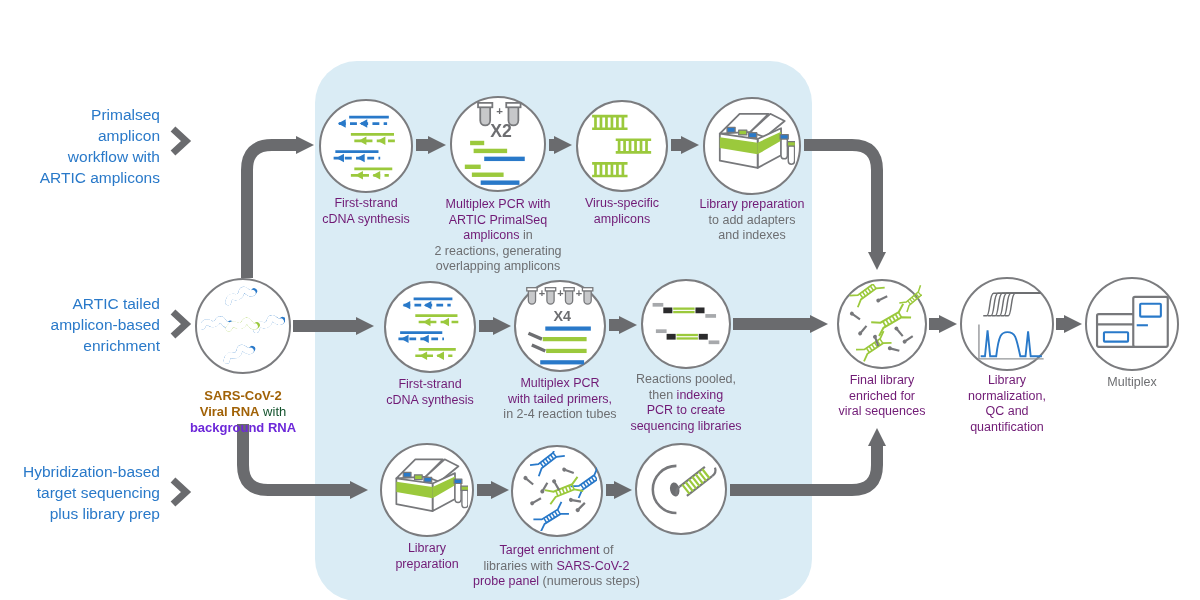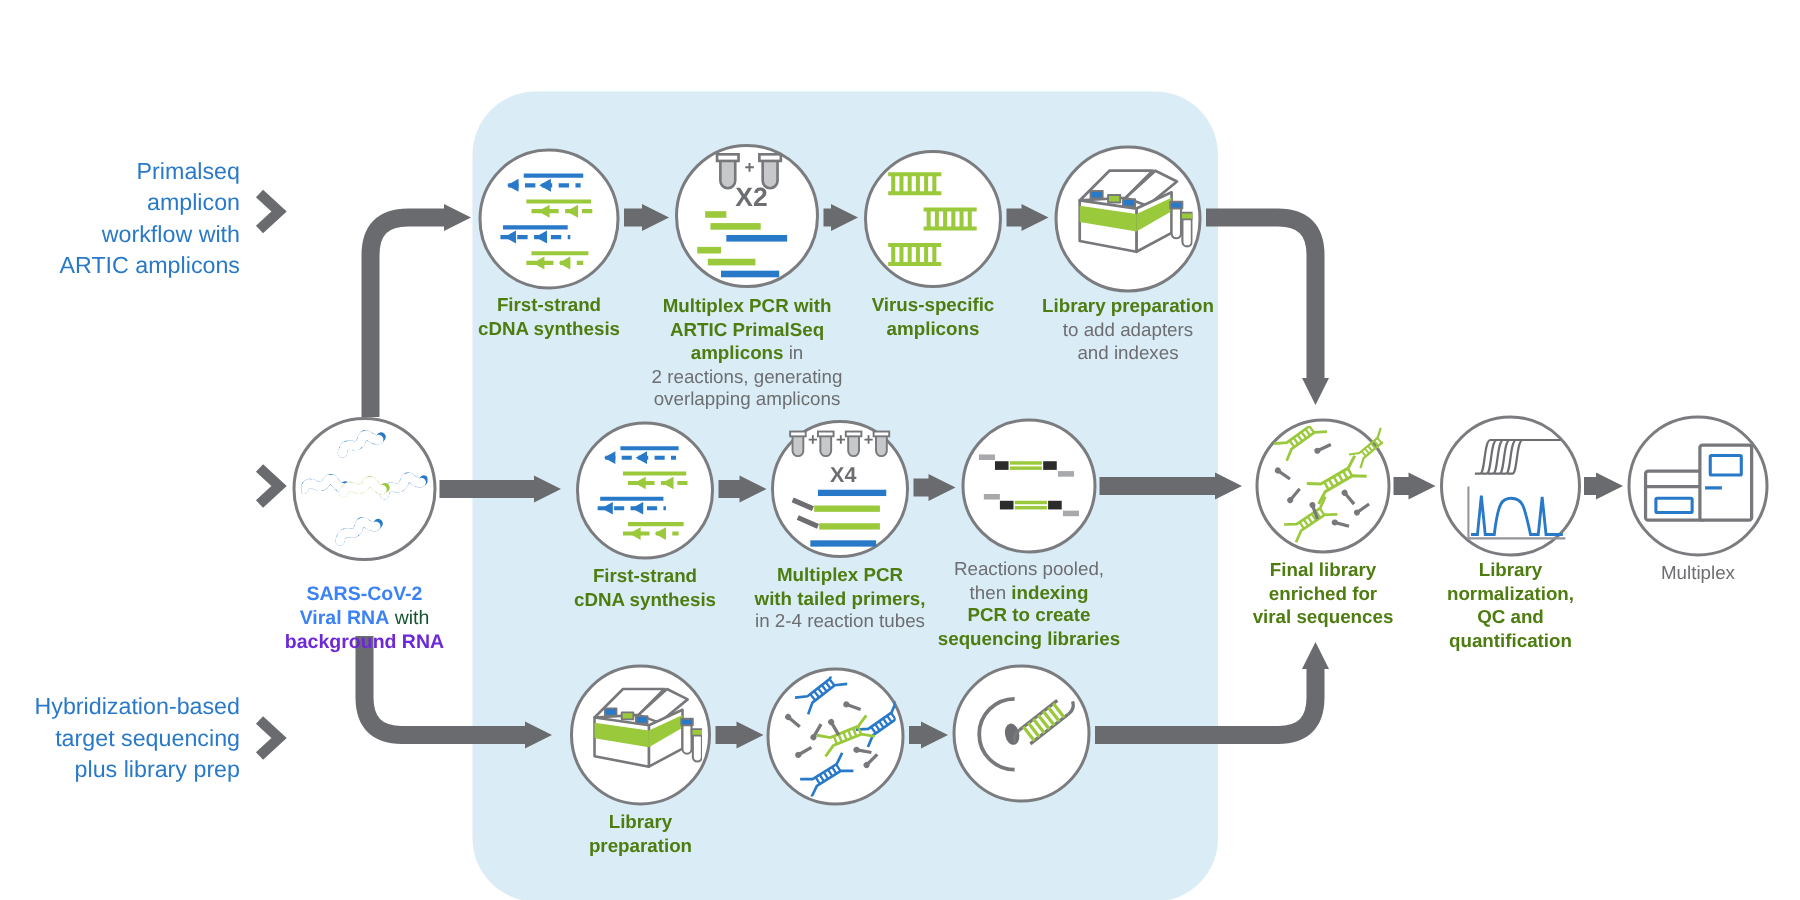--- a/index.html
+++ b/index.html
@@ -6,25 +6,25 @@
   .canvas{position:relative;width:1200px;height:600px;background:#ffffff;
           font-family:"Liberation Sans",sans-serif;overflow:hidden;margin-top:36px;}
   .panel{position:absolute;left:315px;top:25px;width:497px;height:540px;
          background:#daecf5;border-radius:42px;z-index:0;}
   .arrows{position:absolute;left:0;top:0;width:1200px;height:600px;z-index:1;}
   .node{position:absolute;background:#fff;border:2.5px solid #7b7c7f;border-radius:50%;
         box-sizing:border-box;z-index:2;display:flex;align-items:center;justify-content:center;}
   .node svg{width:92%;height:92%;display:block;}
   .caption{position:absolute;z-index:3;text-align:center;font-size:12.5px;line-height:15.5px;
            color:#404042;white-space:pre-line;}
-  .caption b{font-weight:bold;color:#4d7c0f;}
+  .caption b{font-weight:normal;color:#701a75;}
   .caption .reg{color:#6d6e71;font-weight:normal;}
   .src-cap{position:absolute;z-index:3;text-align:center;font-size:13px;line-height:16px;
            font-weight:bold;white-space:pre-line;}
-  .src-cap .grn{color:#3b82f6;}
+  .src-cap .grn{color:#a16207;}
   .src-cap .gry{color:#14532d;font-weight:normal;}
   .src-cap .blu{color:#6d28d9;}
   .wf-label{position:absolute;z-index:3;color:#2979c9;font-size:15.5px;line-height:21px;
             text-align:right;white-space:pre-line;}
   .chev{position:absolute;z-index:3;}
   .badge-text{font-family:"Liberation Sans",sans-serif;font-weight:bold;font-size:20px;fill:#6d6e71;}
   .badge-text.small{font-size:17px;}
   .plus-text{font-family:"Liberation Sans",sans-serif;font-weight:bold;font-size:13px;fill:#6d6e71;}
 </style>
 </head>
@@ -97,20 +97,23 @@
   </svg>
 
   <div class="wf-label" style="left:0;top:68px;width:160px;">Primalseq
 amplicon
 workflow with
 ARTIC amplicons</div>
   <svg class="chev" style="left:168px;top:88px;" width="26" height="34">
       <polyline points="5,5 18,17 5,29" fill="none" stroke="#6a6b6e" stroke-width="7"></polyline>
     </svg>
 
+  <div class="wf-label" style="left:0;top:257px;width:160px;">ARTIC tailed
+amplicon-based
+enrichment</div>
   <svg class="chev" style="left:168px;top:271px;" width="26" height="34">
       <polyline points="5,5 18,17 5,29" fill="none" stroke="#6a6b6e" stroke-width="7"></polyline>
     </svg>
 
   <div class="wf-label" style="left:0;top:425px;width:160px;">Hybridization-based
 target sequencing
 plus library prep</div>
   <svg class="chev" style="left:168px;top:439px;" width="26" height="34">
       <polyline points="5,5 18,17 5,29" fill="none" stroke="#6a6b6e" stroke-width="7"></polyline>
     </svg>
@@ -286,20 +289,23 @@
         <use href="#sym-frag" transform="translate(10,32) rotate(40)"></use>
         <use href="#sym-frag" transform="translate(18,62) rotate(-30)"></use>
         <use href="#sym-frag" transform="translate(56,22) rotate(20)"></use>
         <use href="#sym-frag" transform="translate(72,70) rotate(-45)"></use>
         <use href="#sym-frag" transform="translate(44,36) rotate(60)"></use>
         <use href="#sym-frag" transform="translate(64,58) rotate(10)"></use>
         <use href="#sym-frag" transform="translate(30,48) rotate(-60)"></use>
       </g>
     </svg>
   </div>
+  <div class="caption" style="left:464px;top:507px;width:185px;"><b>Target enrichment</b><span class="reg"> of
+libraries with </span><b>SARS-CoV-2
+probe panel</b><span class="reg"> (numerous steps)</span></div>
 
   <div class="node" style="left:635px;top:407px;width:92px;height:92px;">
     <svg viewBox="0 0 96 96">
       <path d="M42,20 A28,28 0 1 0 42,76" fill="none" stroke="#77787b" stroke-width="3"></path>
       <ellipse cx="40" cy="48" rx="5.5" ry="8.5" fill="#6d6e71" transform="rotate(-12 40 48)"></ellipse>
       <g transform="translate(58,44) rotate(-38)">
         <path d="M-10,-7 H28 M-10,7 H28" fill="none" stroke="#77787b" stroke-width="2.6"></path>
         <path d="M-10,-7 Q-17,-7 -19,-1 M28,7 Q35,7 37,1" fill="none" stroke="#77787b" stroke-width="2.6"></path>
         <path d="M-6,-7 V7 M-1,-7 V7 M4,-7 V7 M9,-7 V7 M14,-7 V7 M19,-7 V7 M24,-7 V7" stroke="#9bc93c" stroke-width="2.6"></path>
       </g>

